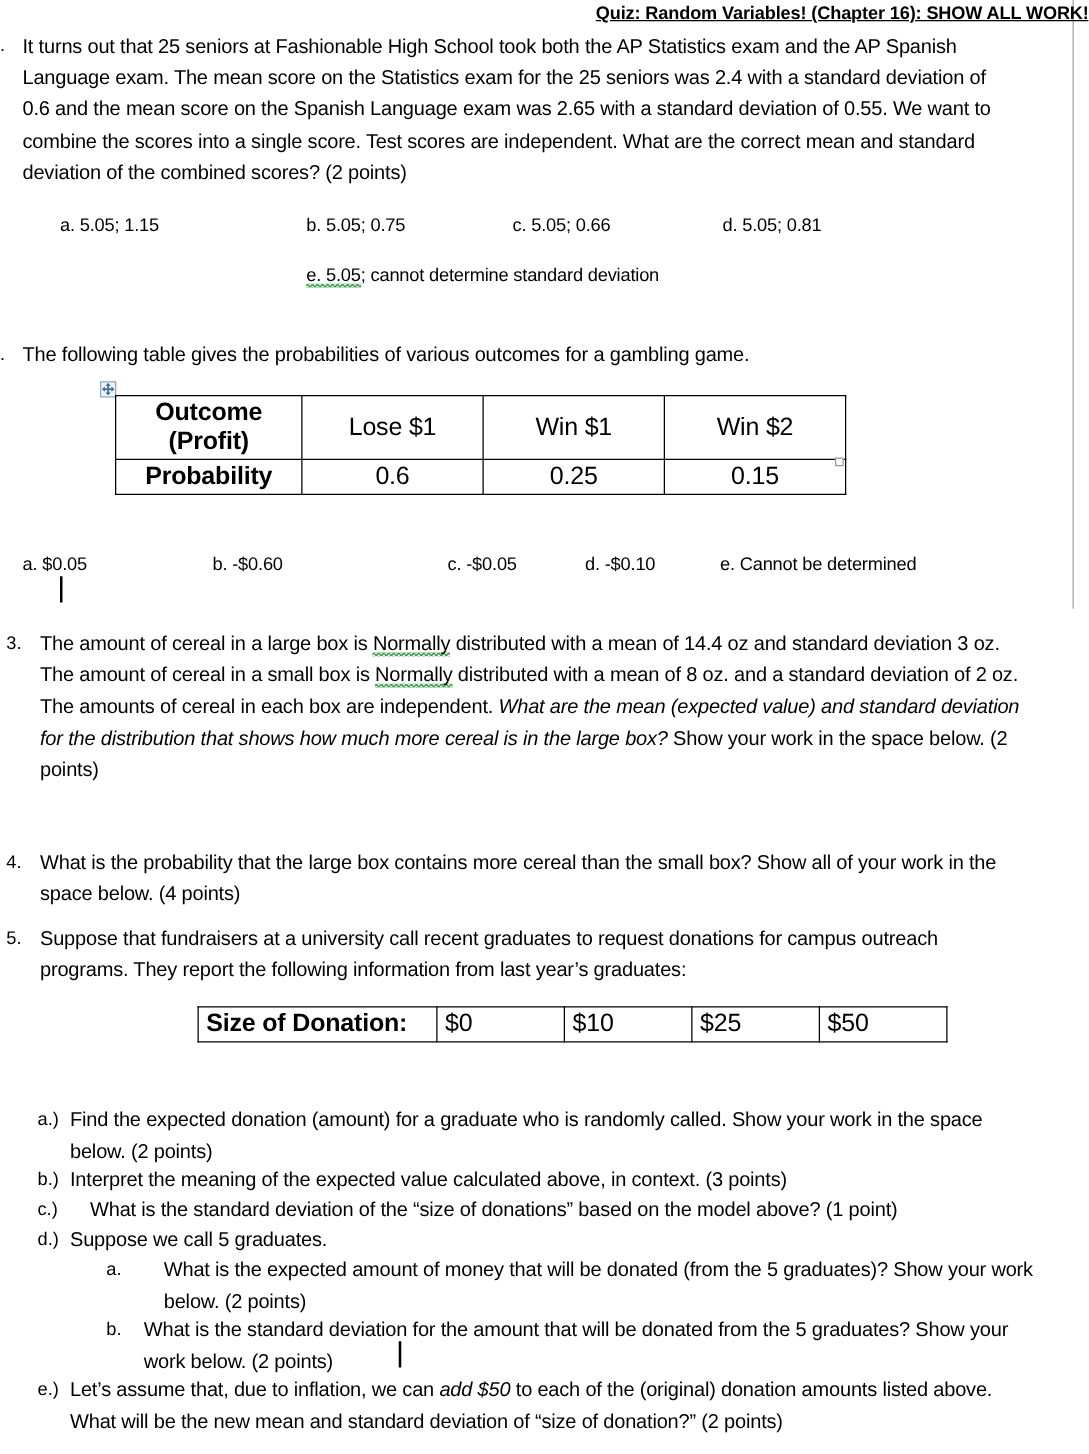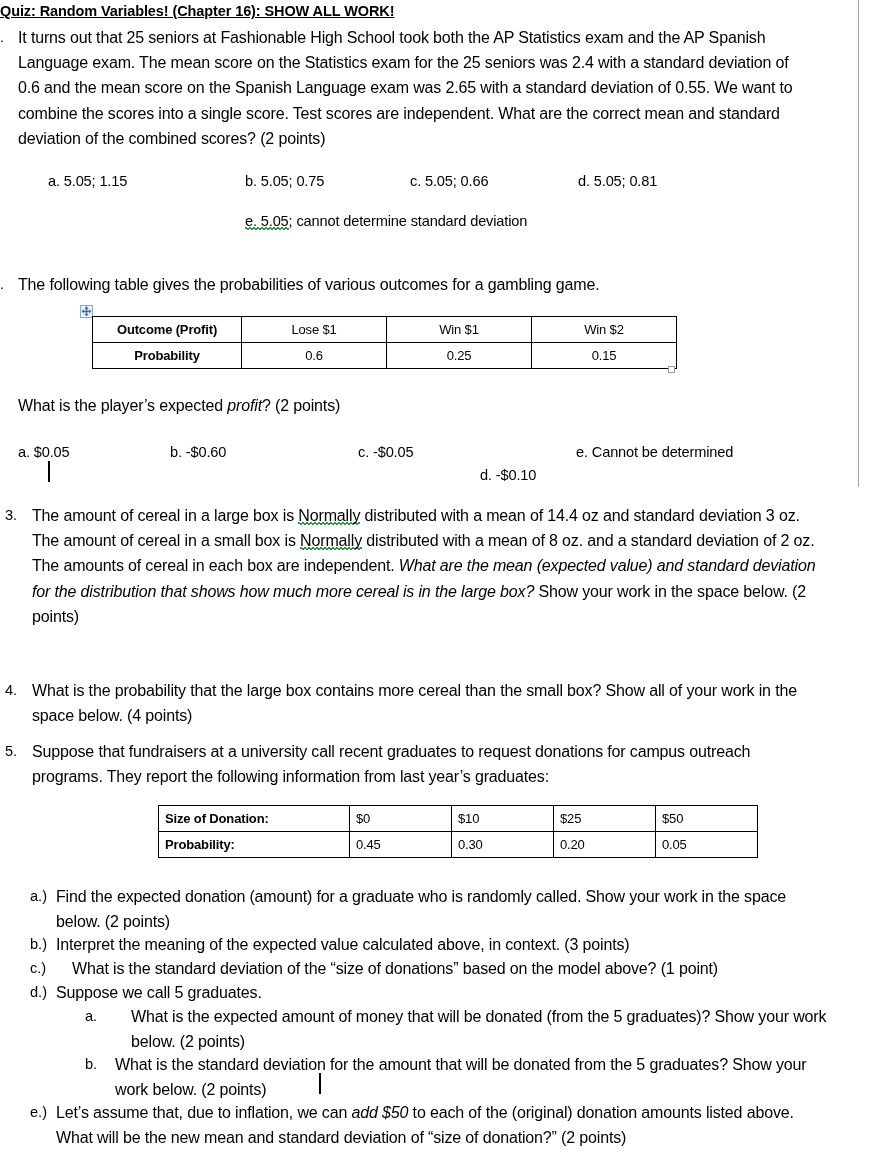--- a/index.html
+++ b/index.html
@@ -28,21 +28,21 @@
     height: 487px;
     background: #a6a6a6;
   }
 
   
   .doc-title {
     position: absolute;
     left: 0;
     top: 3px;
     width: 871px;
-    text-align: left;
+    text-align: right;
     font-size: 14.5px;
     font-weight: bold;
     text-decoration: underline;
     letter-spacing: -0.1px;
   }
 
   
   .tb {
     position: absolute;
     font-size: 16px;
@@ -77,21 +77,21 @@
     font-size: 14.6px;
     line-height: 22px;
     white-space: nowrap;
     letter-spacing: -0.15px;
   }
 
   
   table.wtbl {
     position: absolute;
     border-collapse: collapse;
-    font-size: 13px;
+    font-size: 20px;
     letter-spacing: -0.15px;
   }
   table.wtbl td {
     border: 1.3px solid #000000;
     padding: 2px 6px;
     height: 21px;
   }
   .t1 td { text-align: center; }
   .t1 td.hdr { font-weight: bold; }
   .t2 td { text-align: left; }
@@ -162,26 +162,25 @@
       <tr>
         <td class="hdr">Probability</td>
         <td>0.6</td>
         <td>0.25</td>
         <td>0.15</td>
       </tr>
     </tbody>
   </table>
   <div class="resize-handle" style="left:668px; top:366px;"></div>
 
-  <div class="tb" style="left:18px; top:393px; width:790px;"><span>What is the player’s expected </span><span class="ital">profit</span><span>? (2 points)</span></div>
 
   <div class="choice" style="left:18px; top:441px;">a.   $0.05</div>
   <div class="choice" style="left:170px; top:441px;">b. -$0.60</div>
   <div class="choice" style="left:358px; top:441px;">c. -$0.05</div>
-  <div class="choice" style="left:468px; top:464px;margin-left:12px;">d. -$0.10</div>
+  <div class="choice" style="left:468px; top:441px;">d. -$0.10</div>
   <div class="choice" style="left:576px; top:441px;">e. Cannot be determined</div>
 
   <div class="caret" style="left:48px; top:461px; height:21px;"></div>
 
   <div class="num" style="left:5px; top:503px;">3.</div>
   <div class="tb" style="left:32px; top:503px; width:790px;"><span>The amount of cereal in a large box is </span><span class="sq">Normally</span><span> distributed with a mean of 14.4 oz and standard deviation 3 oz. The amount of cereal in a small box is </span><span class="sq">Normally</span><span> distributed with a mean of 8 oz. and a standard deviation of 2 oz. The amounts of cereal in each box are independent. </span><span class="ital">What are the mean (expected value) and standard deviation for the distribution that shows how much more cereal is in the large box?</span><span> Show your work in the space below. (2 points)</span></div>
 
   <div class="num" style="left:5px; top:678px;">4.</div>
   <div class="tb" style="left:32px; top:678px; width:790px;">What is the probability that the large box contains more cereal than the small box? Show all of your work in the space below. (4 points)</div>
 
@@ -190,27 +189,20 @@
 
   <table class="wtbl t2" style="left:158px; top:805px;padding-left:42px;">
     <tbody>
       <tr>
         <td class="hdr" style="width:178px;">Size of Donation:</td>
         <td style="width:89px;">$0</td>
         <td style="width:89px;">$10</td>
         <td style="width:89px;">$25</td>
         <td style="width:89px;">$50</td>
       </tr>
-      <tr>
-        <td class="hdr">Probability:</td>
-        <td>0.45</td>
-        <td>0.30</td>
-        <td>0.20</td>
-        <td>0.05</td>
-      </tr>
     </tbody>
   </table>
 
   <div class="num" style="left:30px; top:884px;">a.)</div>
   <div class="tb" style="left:56px; top:884px; width:760px;">Find the expected donation (amount) for a graduate who is randomly called. Show your work in the space below. (2 points)</div>
 
   <div class="num" style="left:30px; top:932px;">b.)</div>
   <div class="tb" style="left:56px; top:932px; width:760px;">Interpret the meaning of the expected value calculated above, in context. (3 points)</div>
 
   <div class="num" style="left:30px; top:956px;">c.)</div>

